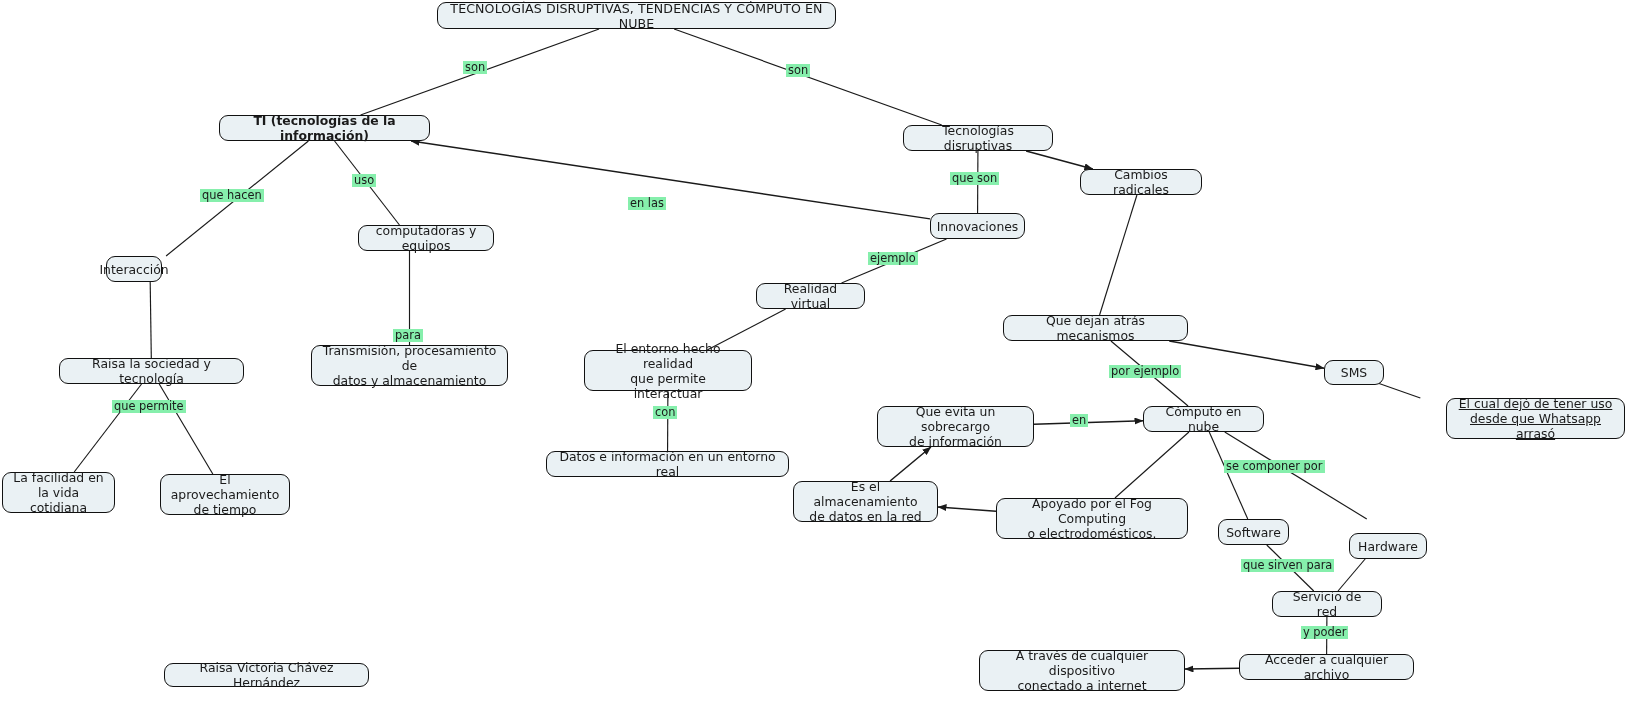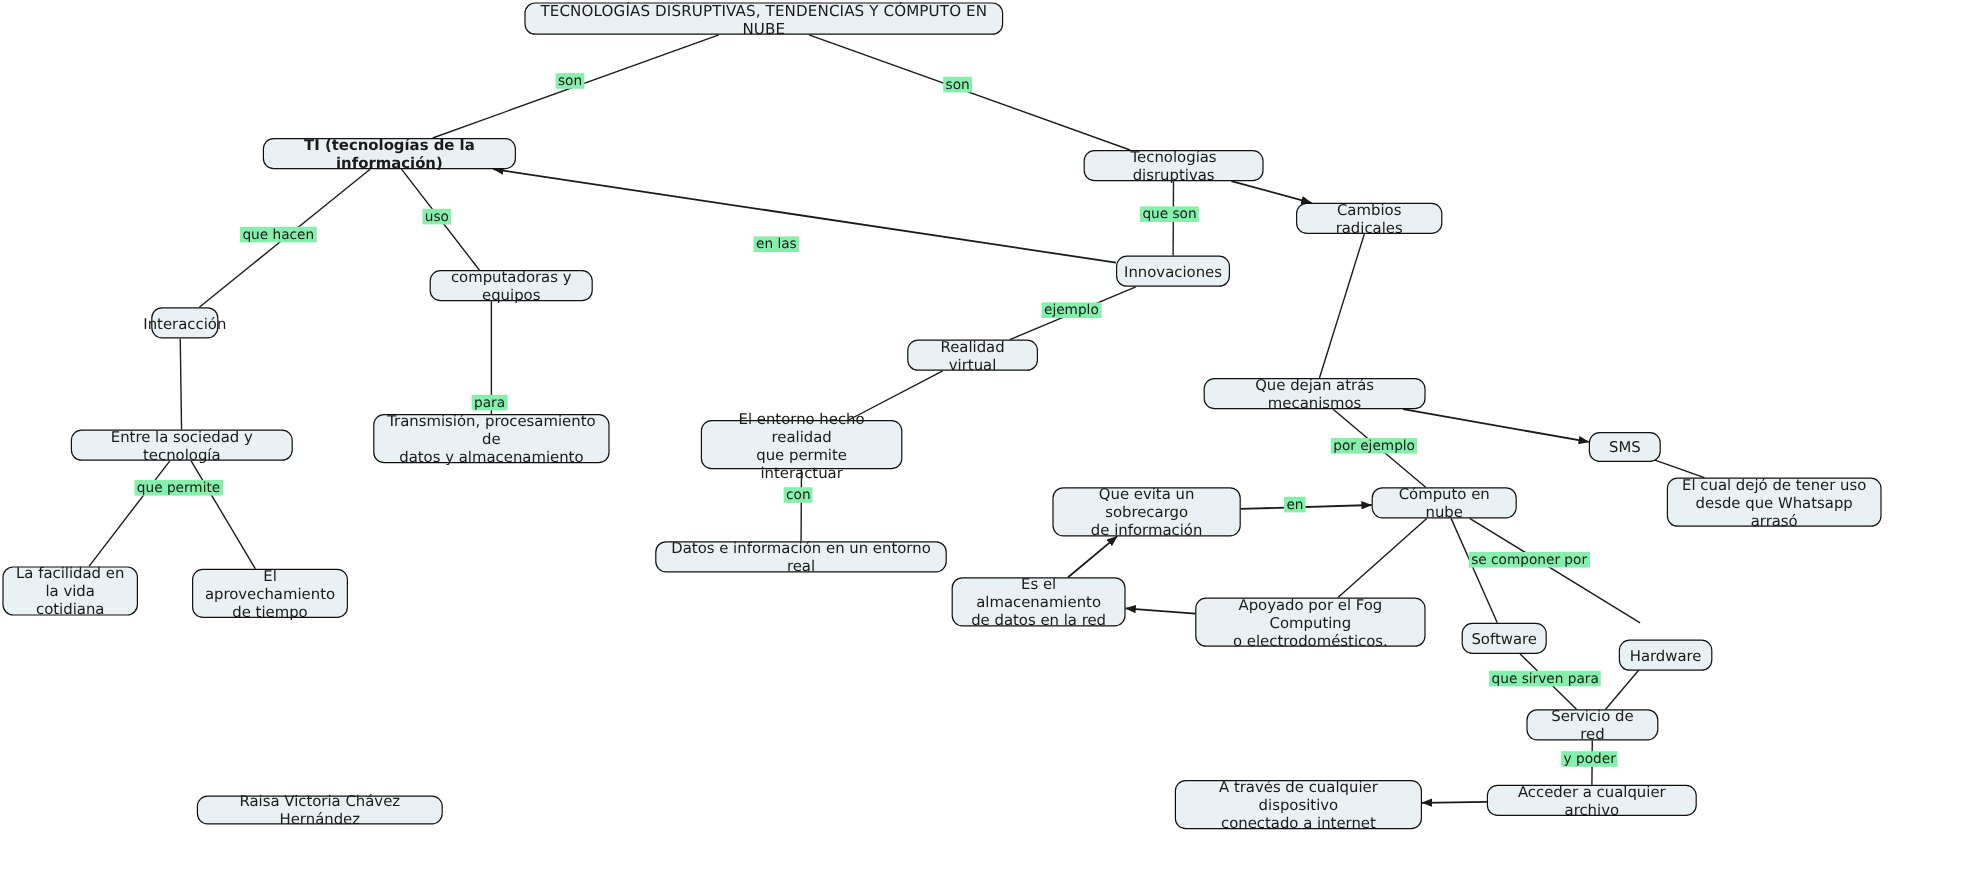--- a/index.html
+++ b/index.html
@@ -98,31 +98,31 @@
         <line x1="1326.8968253968253" y1="617" x2="1326.6031746031747" y2="654"></line>
         <line x1="1239" y1="668.2525562372189" x2="1185" y2="669.0255623721881" marker-end="url(#arrowhead)" stroke-width="1.5"></line>
       </g>
   </svg>
   <div id="node-layer">
       <div class="node title" style="left: 437px; top: 2px; width: 399px; height: 27px;">TECNOLOGÍAS DISRUPTIVAS, TENDENCIAS Y CÓMPUTO EN NUBE</div>
       <div class="node" style="left: 219px; top: 115px; width: 211px; height: 26px; font-weight: bold;">TI (tecnologías de la información)</div>
       <div class="node" style="left: 903px; top: 125px; width: 150px; height: 26px;">Tecnologías disruptivas</div>
       <div class="node" style="left: 1080px; top: 169px; width: 122px; height: 26px;">Cambios radicales</div>
       <div class="node" style="left: 930px; top: 213px; width: 95px; height: 26px;">Innovaciones</div>
-      <div class="node" style="left: 126px; top: 256px; width: 56px; height: 26px; text-align: right;">Interacción</div>
+      <div class="node" style="left: 106px; top: 256px; width: 56px; height: 26px; text-align: right;">Interacción</div>
       <div class="node" style="left: 331px; top: 225px; width: 136px; height: 26px; margin-left: 27px;">computadoras y equipos</div>
       <div class="node" style="left: 756px; top: 283px; width: 109px; height: 26px;">Realidad virtual</div>
       <div class="node" style="left: 1003px; top: 315px; width: 185px; height: 26px;">Que dejan atrás mecanismos</div>
-      <div class="node" style="left: 59px; top: 358px; width: 185px; height: 26px;">Entre la sociedad y tecnología</div>
+      <div class="node" style="left: 59px; top: 358px; width: 185px; height: 26px;">Raisa la sociedad y tecnología</div>
       <div class="node" style="left: 311px; top: 345px; width: 197px; height: 41px;">Transmisión, procesamiento de
 datos y almacenamiento</div>
       <div class="node" style="left: 584px; top: 350px; width: 168px; height: 41px;">El entorno hecho realidad
 que permite interactuar</div>
       <div class="node" style="left: 1324px; top: 360px; width: 60px; height: 25px;">SMS</div>
-      <div class="node" style="left: 1389px; top: 398px; width: 179px; height: 41px;">El cual dejó de tener uso
+      <div class="node" style="left: 1446px; top: 398px; width: 179px; height: 41px; text-decoration: underline;">El cual dejó de tener uso
 desde que Whatsapp arrasó</div>
       <div class="node" style="left: 877px; top: 406px; width: 157px; height: 41px;">Que evita un sobrecargo
 de información</div>
       <div class="node" style="left: 1143px; top: 406px; width: 121px; height: 26px;">Cómputo en nube</div>
       <div class="node" style="left: 2px; top: 472px; width: 113px; height: 41px;">La facilidad en
 la vida cotidiana</div>
       <div class="node" style="left: 160px; top: 474px; width: 130px; height: 41px;">El aprovechamiento
 de tiempo</div>
       <div class="node" style="left: 546px; top: 451px; width: 243px; height: 26px;">Datos e información en un entorno real</div>
       <div class="node" style="left: 793px; top: 481px; width: 145px; height: 41px;">Es el almacenamiento

